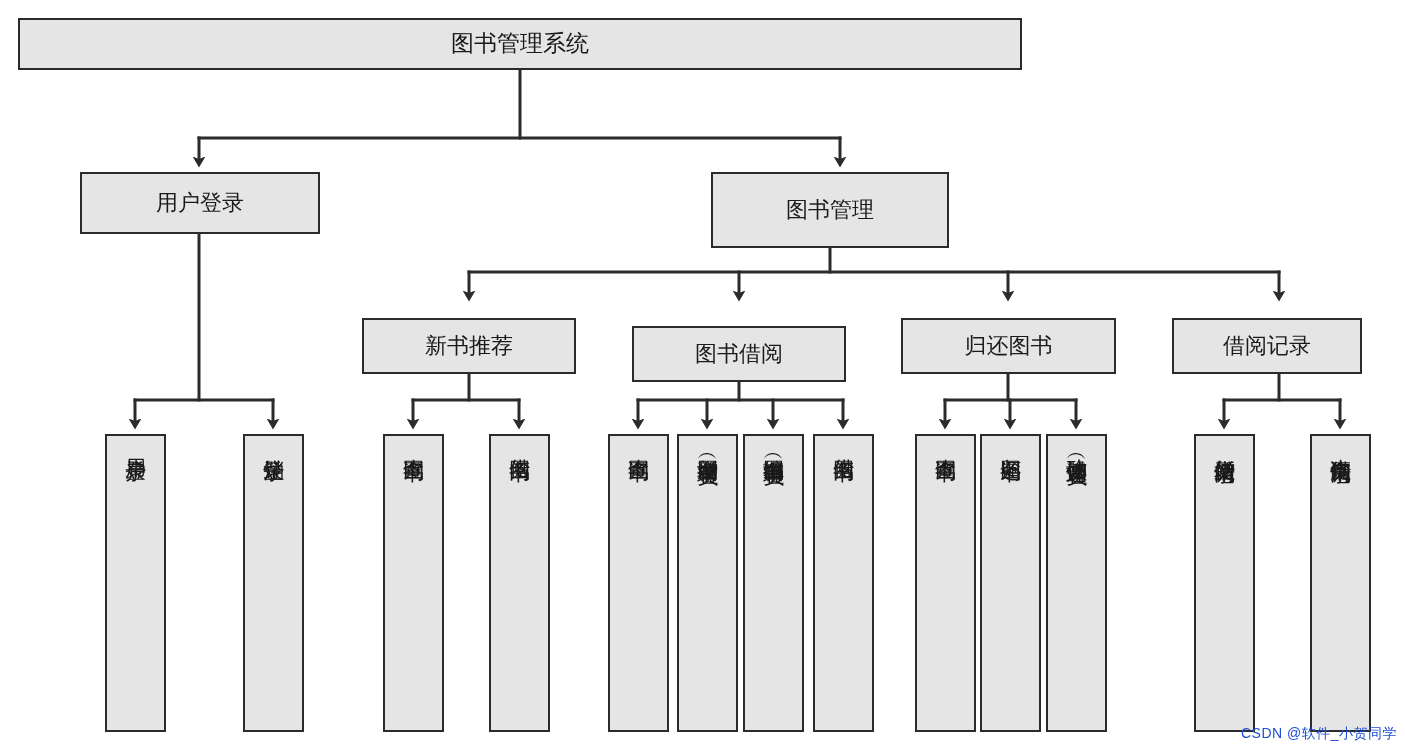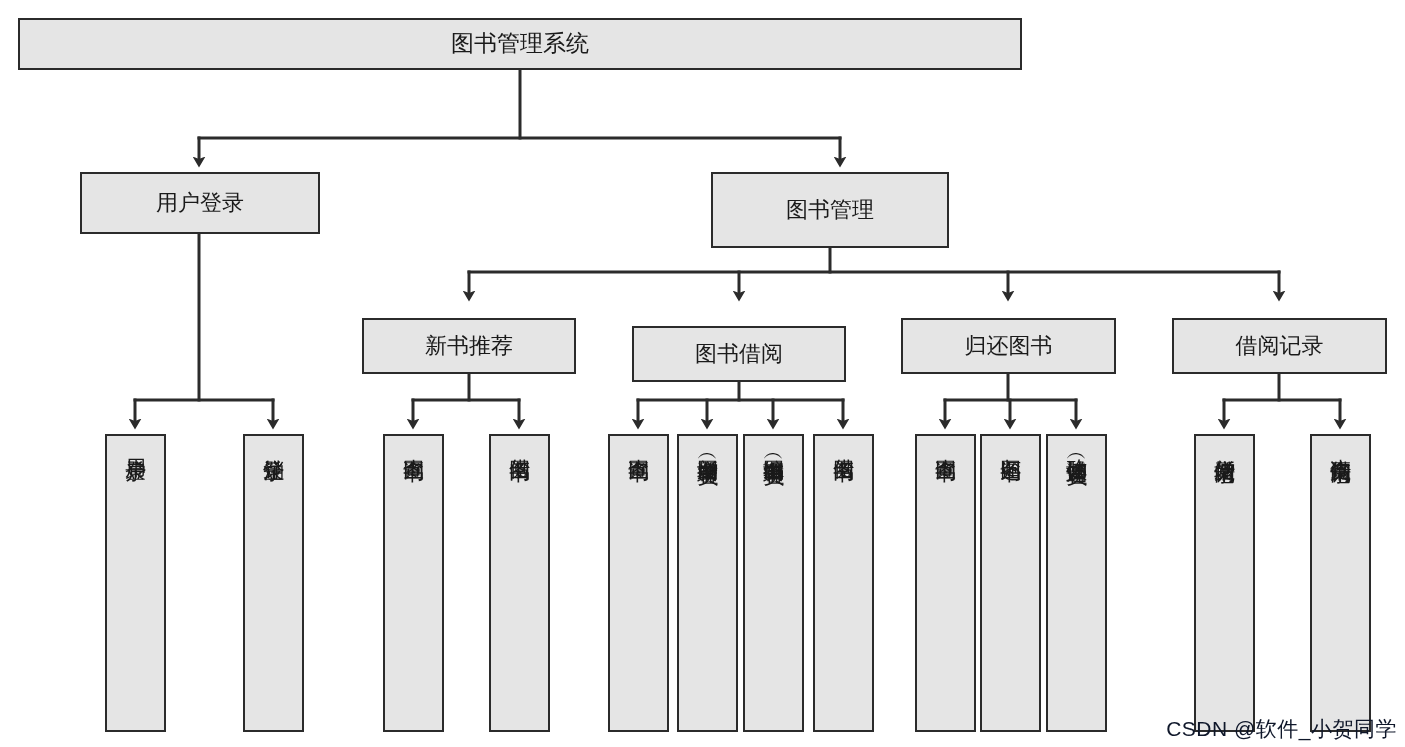--- a/index.html
+++ b/index.html
@@ -41,22 +41,22 @@
     text-orientation:upright;
     font-size:21px;
     line-height:1.08;
     letter-spacing:1px;
     white-space:nowrap;
   }
   #watermark{
     position:absolute;
     right:8px;
     bottom:4px;
-    font-size:21px;
-    color:#0f172a;
+    font-size:14px;
+    color:#1d4ed8;
     letter-spacing:0.5px;
     pointer-events:none;
     user-select:none;
   }
 </style>
 </head>
 <body>
 
 <div id="diagram-root">
 
@@ -124,21 +124,21 @@
 
   <div class="node horiz" style="left:362px;top:318px;width:214px;height:56px;">
     <span class="label">新书推荐</span>
   </div>
   <div class="node horiz" style="left:632px;top:318px;width:214px;height:56px;margin-top:8px;">
     <span class="label">图书借阅</span>
   </div>
   <div class="node horiz" style="left:901px;top:318px;width:215px;height:56px;">
     <span class="label">归还图书</span>
   </div>
-  <div class="node horiz" style="left:1172px;top:318px;width:215px;height:56px;">
+  <div class="node horiz" style="left:1172px;top:318px;width:190px;height:56px;">
     <span class="label">借阅记录</span>
   </div>
 
   <div class="node vert" style="left:105px;top:434px;width:61px;height:298px;">
     <span class="label">用户登录</span>
   </div>
   <div class="node vert" style="left:243px;top:434px;width:61px;height:298px;">
     <span class="label">注销登录</span>
   </div>
 

